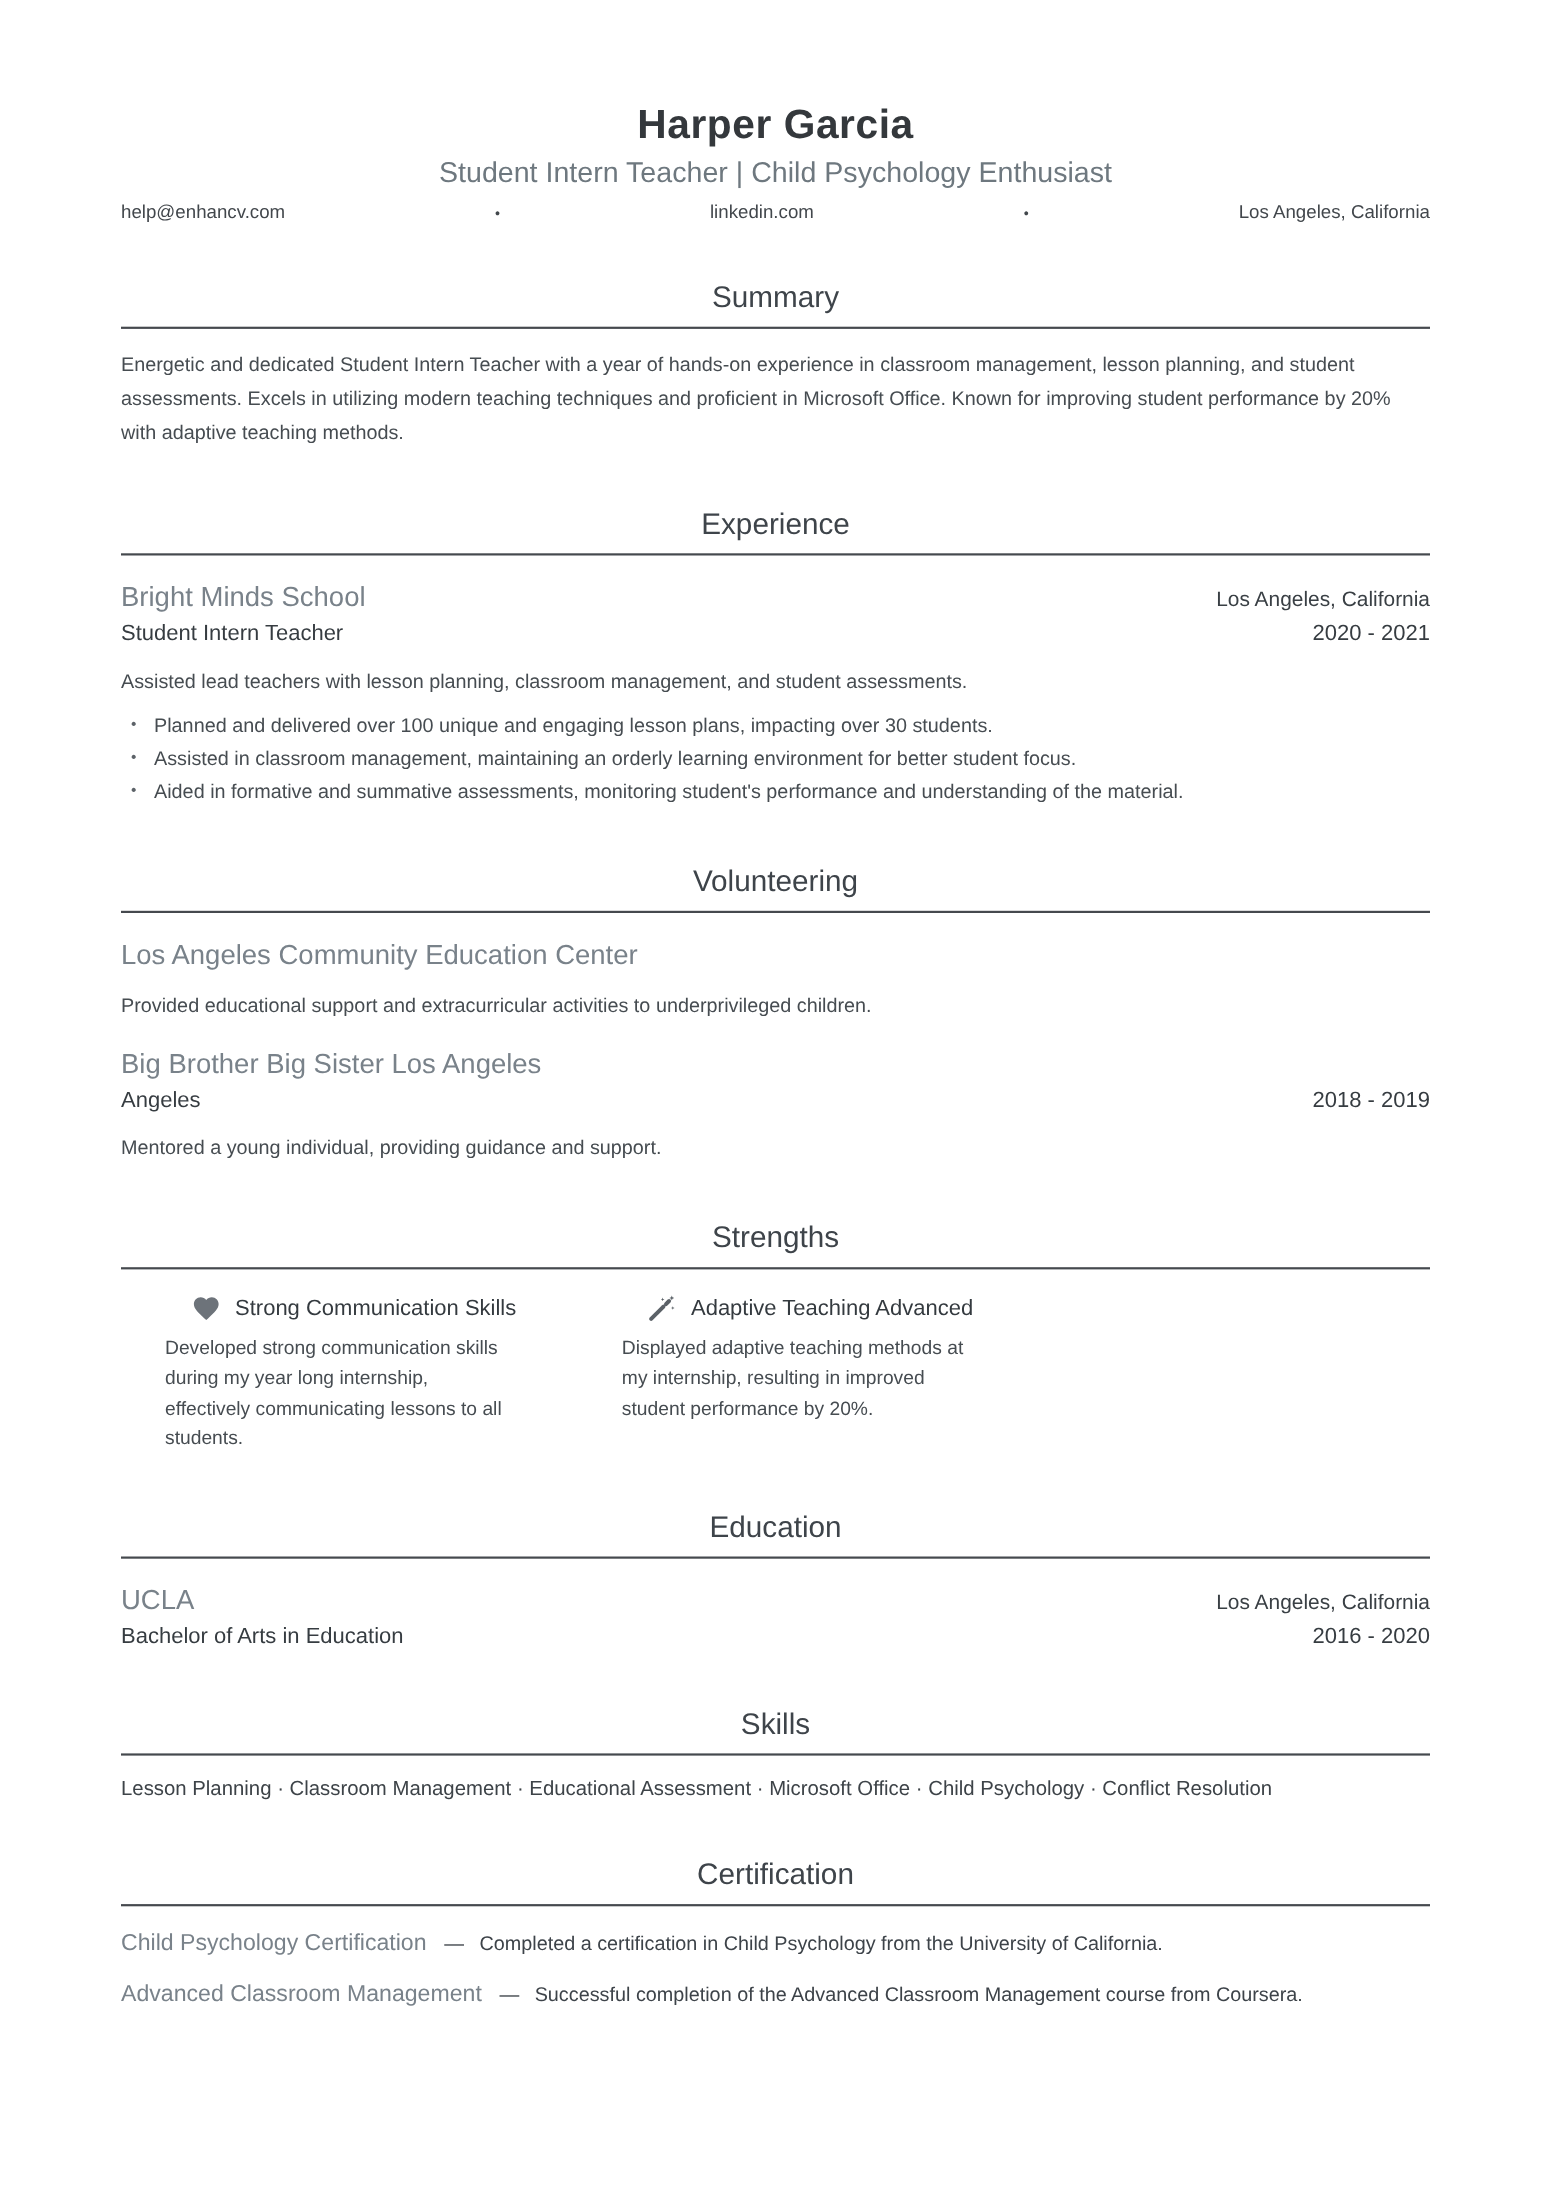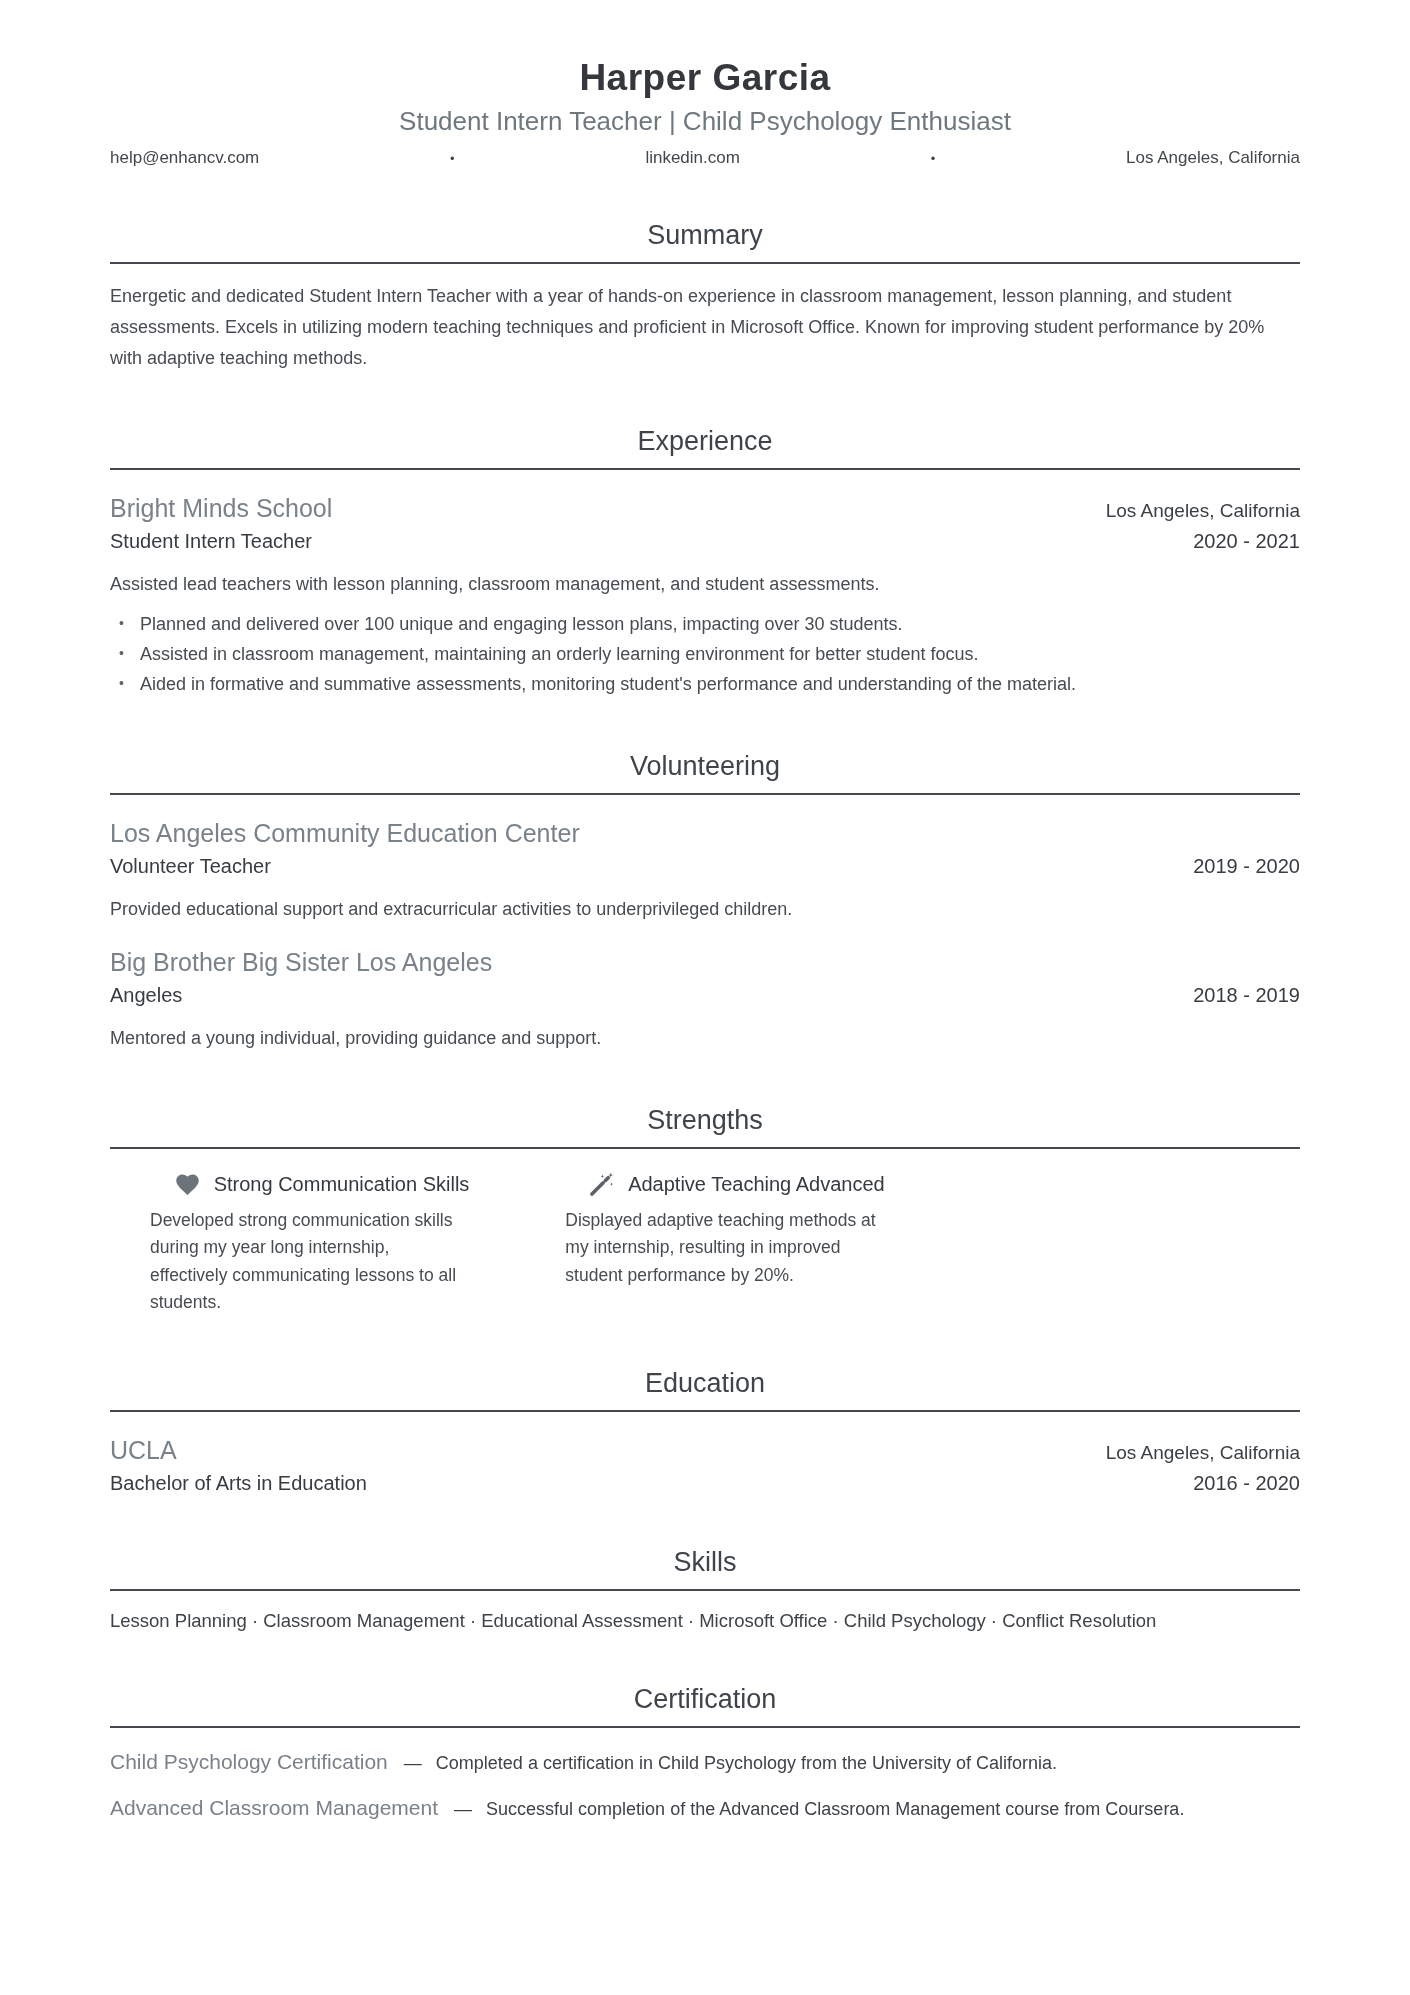--- a/index.html
+++ b/index.html
@@ -1,19 +1,19 @@
 <!DOCTYPE html>
 <html><head>
 <meta charset="utf-8">
 <style>
   * { box-sizing: border-box; }
   html, body { margin: 0; padding: 0; background: #ffffff; }
   .page {
     width: 1410px; height: 1995px; margin: 0 auto; background: #ffffff;
-    padding: 57px 110px 0; font-family: "Liberation Sans", sans-serif;
+    padding: 92px 110px 0; font-family: "Liberation Sans", sans-serif;
     color: #3a4045; overflow: hidden; position: relative;
   }
   
   .hdr { text-align: center; }
   .name { font-size: 37px; font-weight: 700; color: #34383c; margin: 0; letter-spacing: .5px; }
   .subtitle { font-size: 26px; color: #6e787f; margin-top: 7px; font-weight: 400; }
   .contacts { margin-top: 11px; display: flex; justify-content: space-between; align-items: center; gap: 15px; font-size: 17px; color: #42474c; }
   .csep { font-size: 13px; color: #42474c; }
   
   .section { margin-top: 52px; }
@@ -90,24 +90,20 @@
     </div>
   </div>
 
   <div class="section">
     <h2 class="sec-title">Volunteering</h2>
     <div class="rule"></div>
     <div>
       <div class="head-row">
         <div class="org">Los Angeles Community Education Center</div>
       </div>
-      <div class="sub-row">
-        <div class="role">Volunteer Teacher</div>
-        <div class="dates">2019 - 2020</div>
-      </div>
       <p class="desc">Provided educational support and extracurricular activities to underprivileged children.</p>
     </div>
     <div>
       <div class="head-row">
         <div class="org">Big Brother Big Sister Los Angeles</div>
       </div>
       <div class="sub-row">
         <div class="role">Angeles</div>
         <div class="dates">2018 - 2019</div>
       </div>

